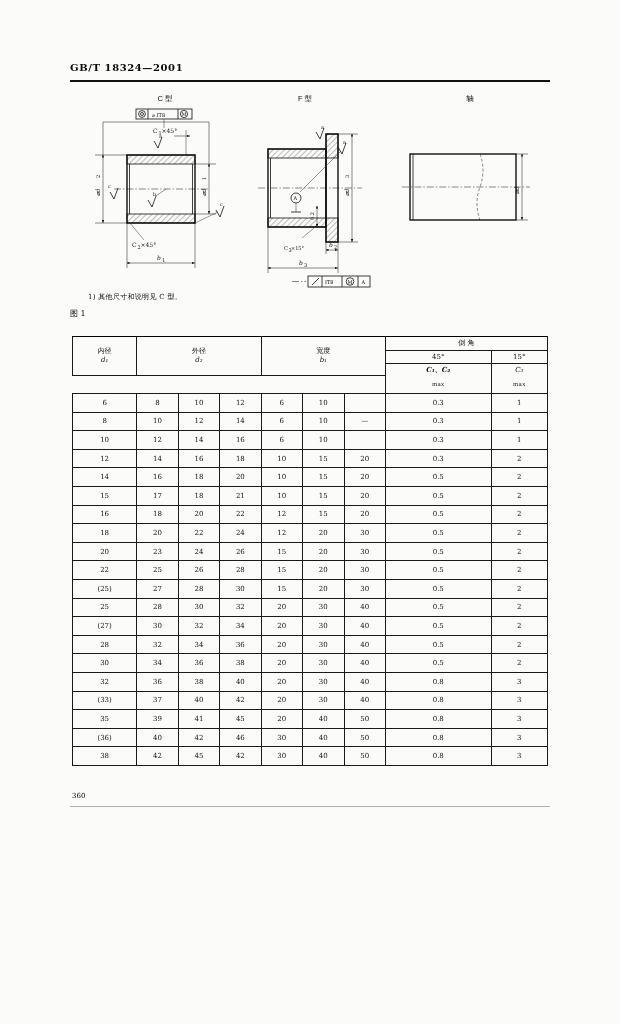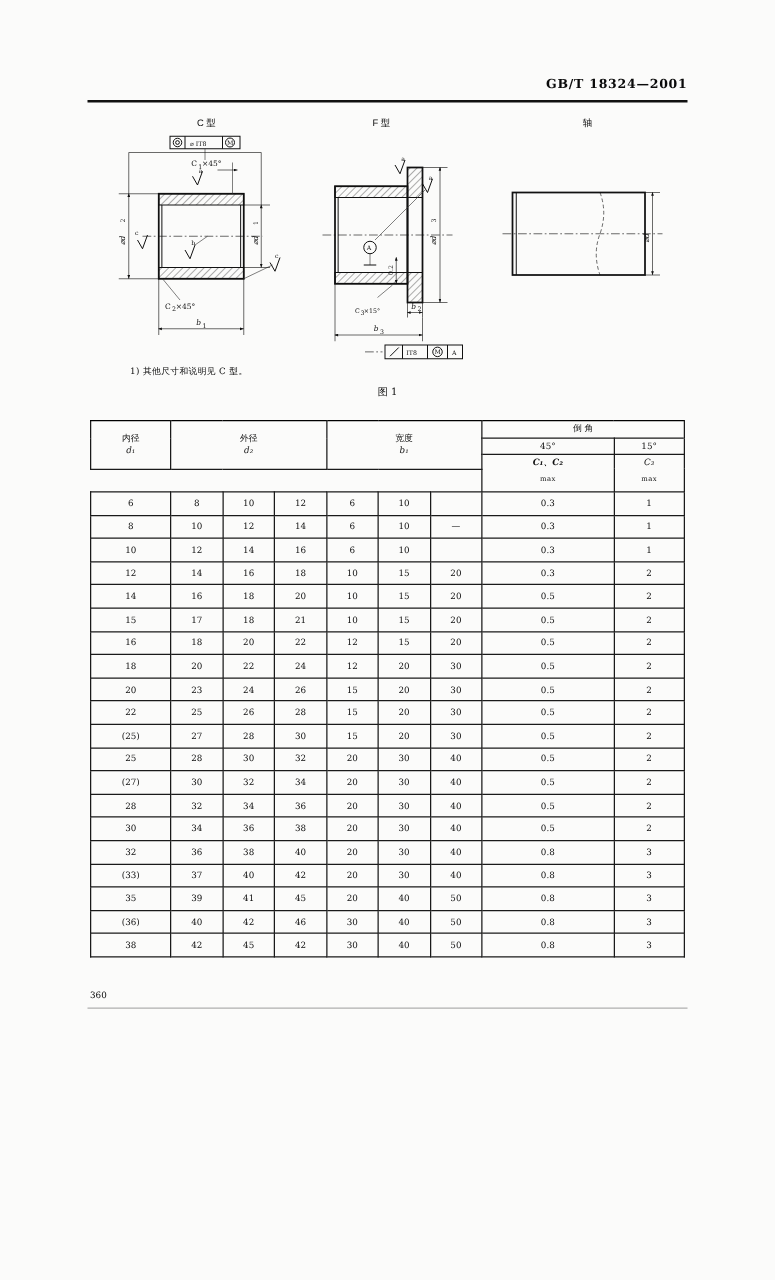--- a/index.html
+++ b/index.html
@@ -11,42 +11,41 @@
     position:relative;
     overflow:hidden;
   }
   .page{
     position:absolute;left:0;top:0;width:620px;height:1024px;
     background:#fbfbfa;
   }
   
   .hdr{
     position:absolute;left:70px;top:62px;width:480px;
-    text-align:right;
+    text-align:left;
     font-size:10px;letter-spacing:.6px;font-weight:bold;
     font-family:"DejaVu Serif","Liberation Serif",serif;
   }
   .hdr-rule{
     position:absolute;left:70px;top:80px;width:480px;height:1.6px;background:#111;
   }
   
   .figwrap{position:absolute;left:70px;top:92px;width:480px;height:210px;}
   .fig-title{
     position:absolute;font-size:7.5px;text-align:center;
     font-family:Liberation Sans, sans-serif;
   }
   svg.dwg{position:absolute;left:0;top:0;width:480px;height:210px;}
   .note{
     position:absolute;left:88px;top:292px;font-size:7px;
     font-family:"DejaVu Serif","Liberation Serif",serif;
     letter-spacing:.3px;
-    margin-left:16px;
   }
   .figcap{
-    position:absolute;left:70px;top:308px;width:480px;text-align:center;
+    position:absolute;left:70px;top:308px;width:480px;text-align:left;
     font-size:8px;font-family:"DejaVu Serif","Liberation Serif",serif;
   }
   .tabcap{
     position:absolute;left:70px;top:322px;width:480px;text-align:center;
     font-size:8px;font-family:"DejaVu Serif","Liberation Serif",serif;
     letter-spacing:1px;
   }
   
   .tbl{
     position:absolute;left:72px;top:336px;width:476px;

